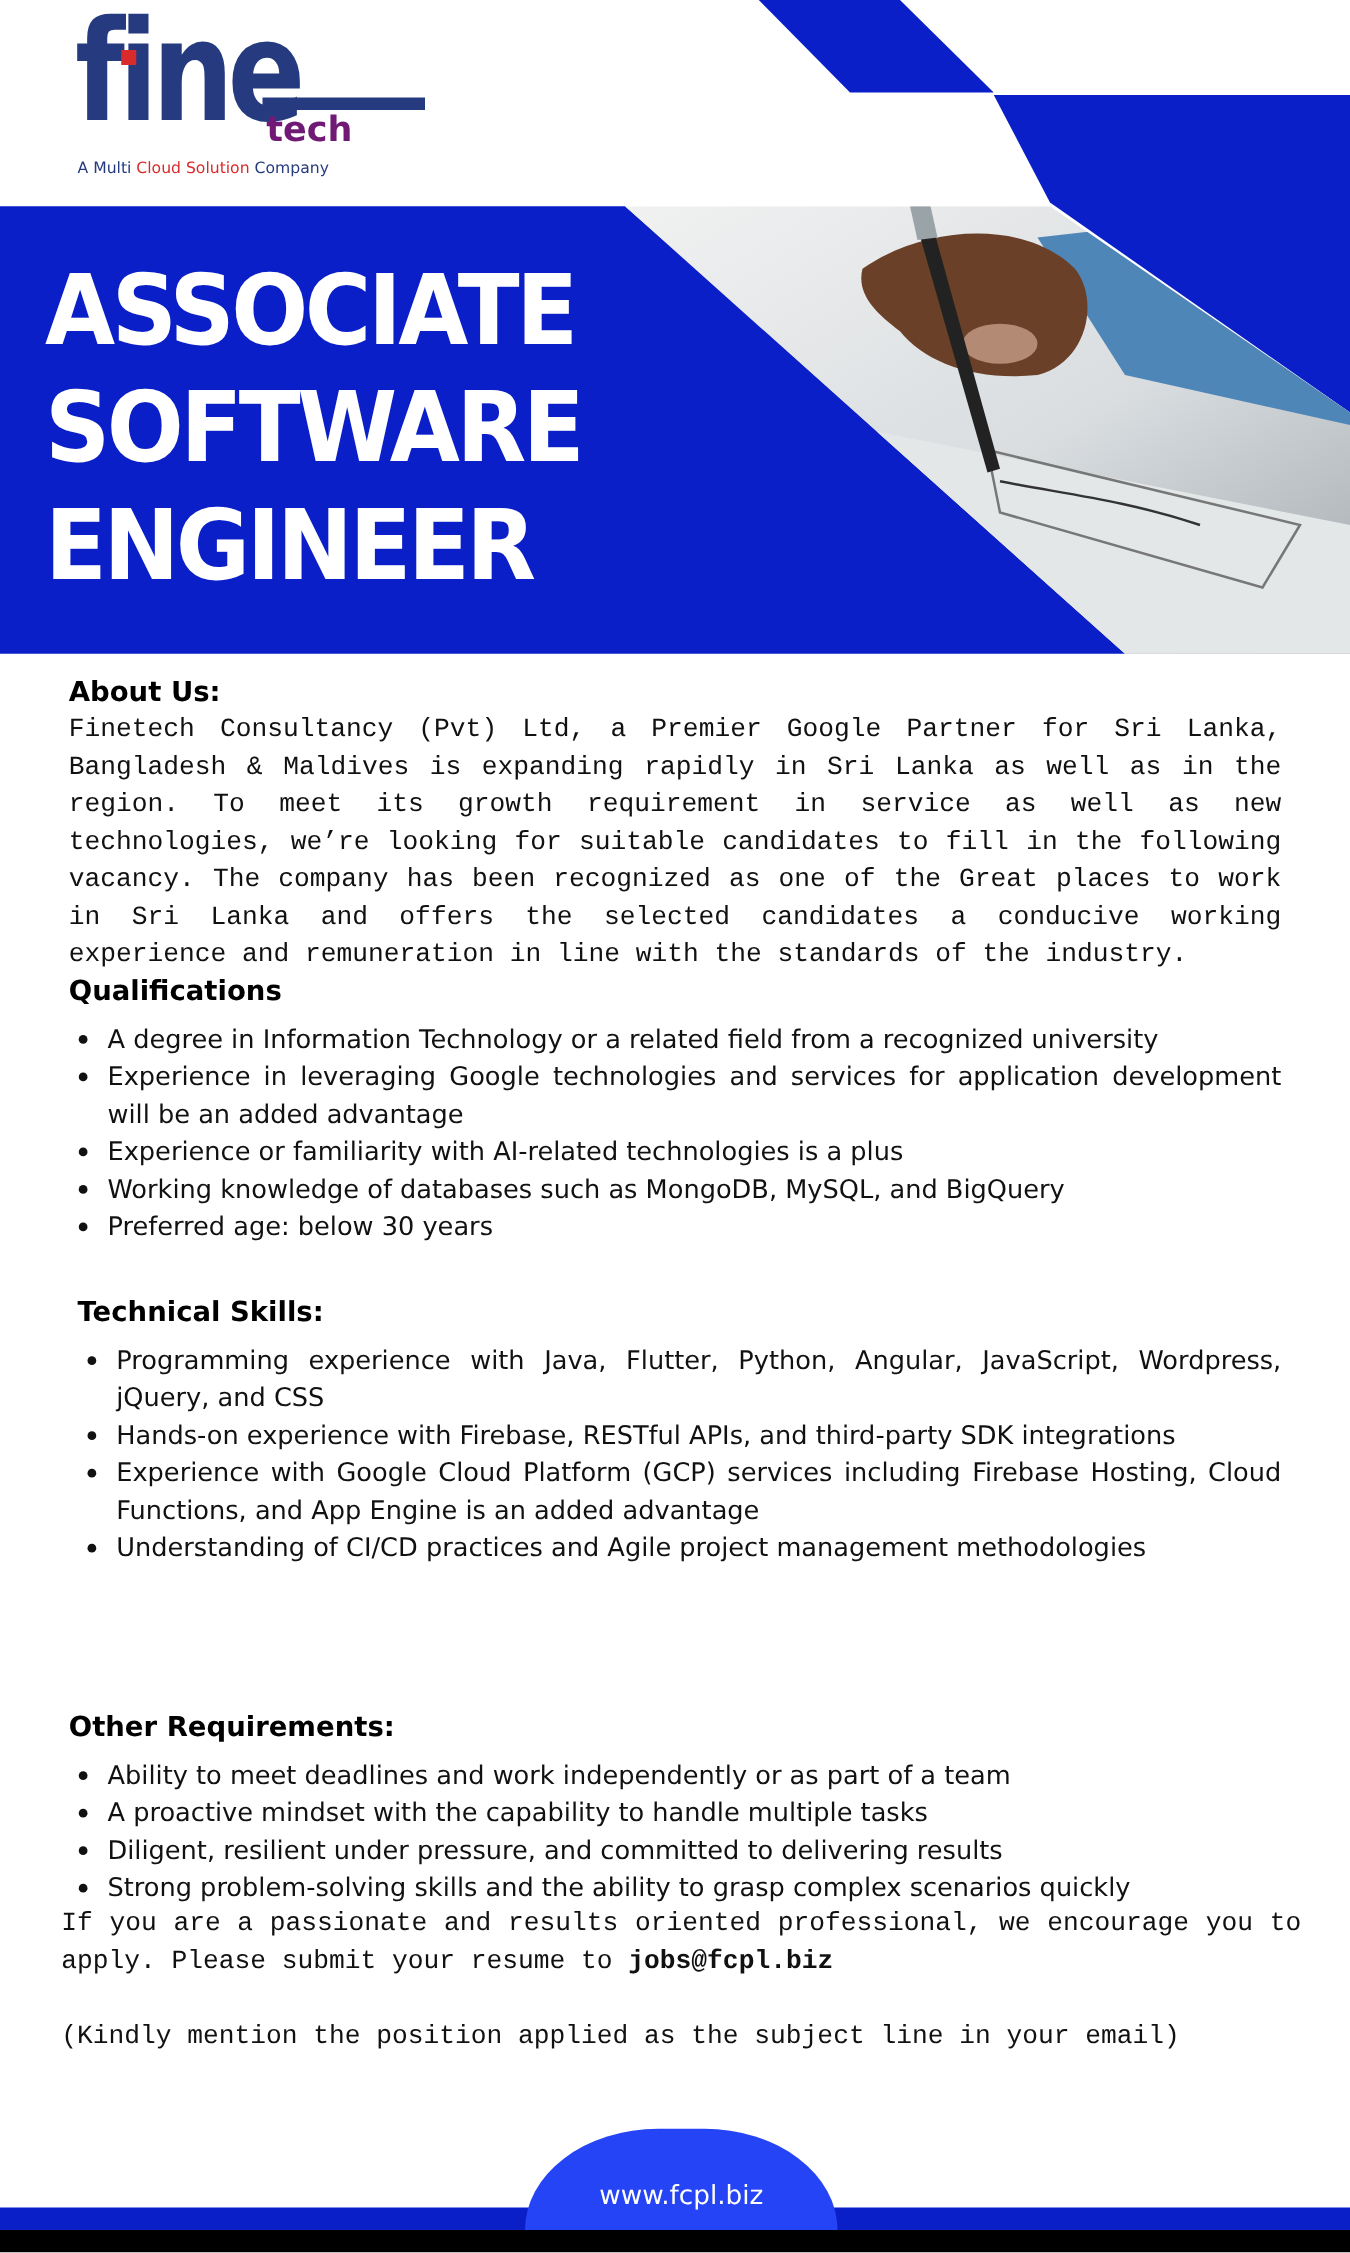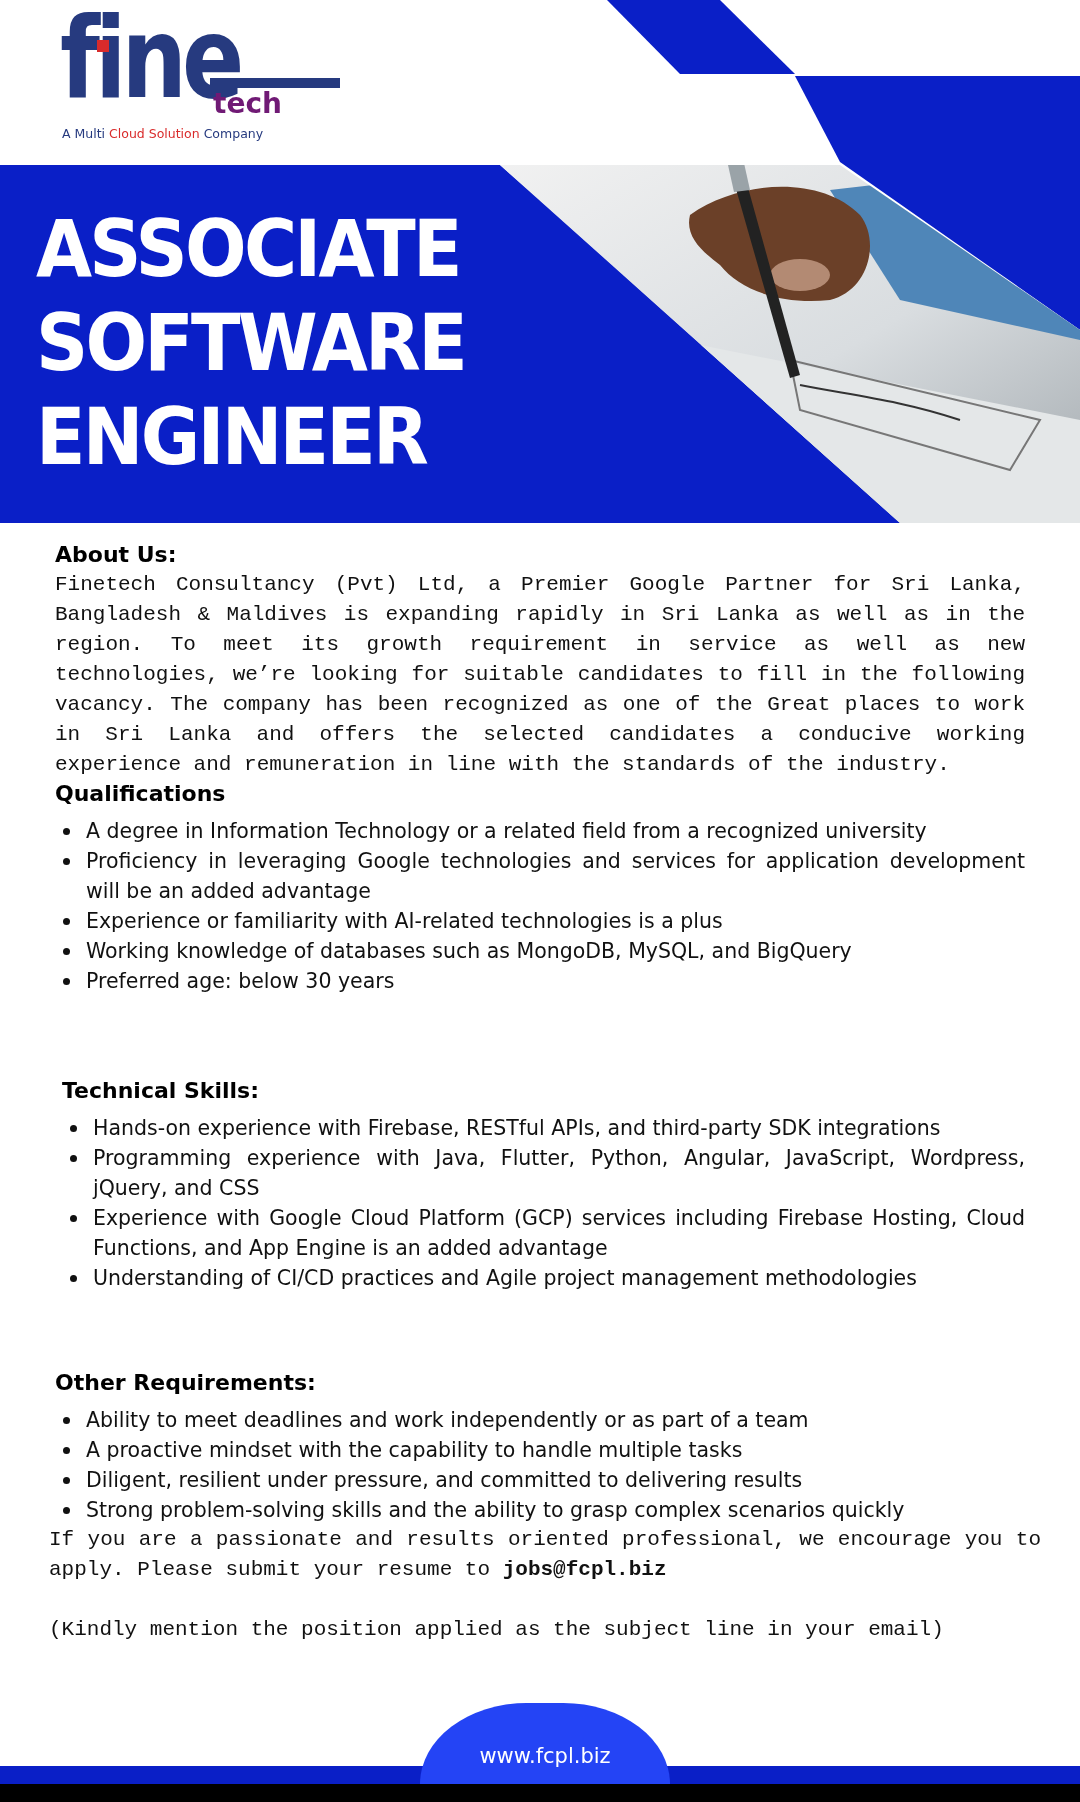--- a/index.html
+++ b/index.html
@@ -86,32 +86,32 @@
 
 <div class="content" style="top:540px;">
   <div class="h">About Us:</div>
   <div class="para">Finetech Consultancy (Pvt) Ltd, a Premier Google Partner for Sri Lanka, Bangladesh &amp; Maldives is expanding rapidly in Sri Lanka as well as in the region. To meet its growth requirement in service as well as new technologies, we’re looking for suitable candidates to fill in the following vacancy. The company has been recognized as one of the Great places to work in Sri Lanka and offers the selected candidates a conducive working experience and remuneration in line with the standards of the industry.</div>
 </div>
 
 <div class="content" style="top:779px;">
   <div class="h" style="margin-bottom:7px;">Qualifications</div>
   <ul class="bl">
     <li>A degree in Information Technology or a related field from a recognized university</li>
-    <li>Proficiency in leveraging Google technologies and services for application development will be an added advantage</li>
+    <li>Experience in leveraging Google technologies and services for application development will be an added advantage</li>
     <li>Experience or familiarity with AI-related technologies is a plus</li>
     <li>Working knowledge of databases such as MongoDB, MySQL, and BigQuery</li>
     <li>Preferred age: below 30 years</li>
   </ul>
 </div>
 
-<div class="content" style="top:1076px; left:62px; width:963px;">
+<div class="content" style="top:1036px; left:62px; width:963px;">
   <div class="h" style="margin-bottom:7px;">Technical Skills:</div>
   <ul class="bl">
+    <li>Programming experience with Java, Flutter, Python, Angular, JavaScript, Wordpress, jQuery, and CSS</li>
     <li>Hands-on experience with Firebase, RESTful APIs, and third-party SDK integrations</li>
-    <li>Programming experience with Java, Flutter, Python, Angular, JavaScript, Wordpress, jQuery, and CSS</li>
     <li>Experience with Google Cloud Platform (GCP) services including Firebase Hosting, Cloud Functions, and App Engine is an added advantage</li>
     <li>Understanding of CI/CD practices and Agile project management methodologies</li>
   </ul>
 </div>
 
 <div class="content" style="top:1368px;">
   <div class="h" style="margin-bottom:7px;">Other Requirements:</div>
   <ul class="bl">
     <li>Ability to meet deadlines and work independently or as part of a team</li>
     <li>A proactive mindset with the capability to handle multiple tasks</li>

